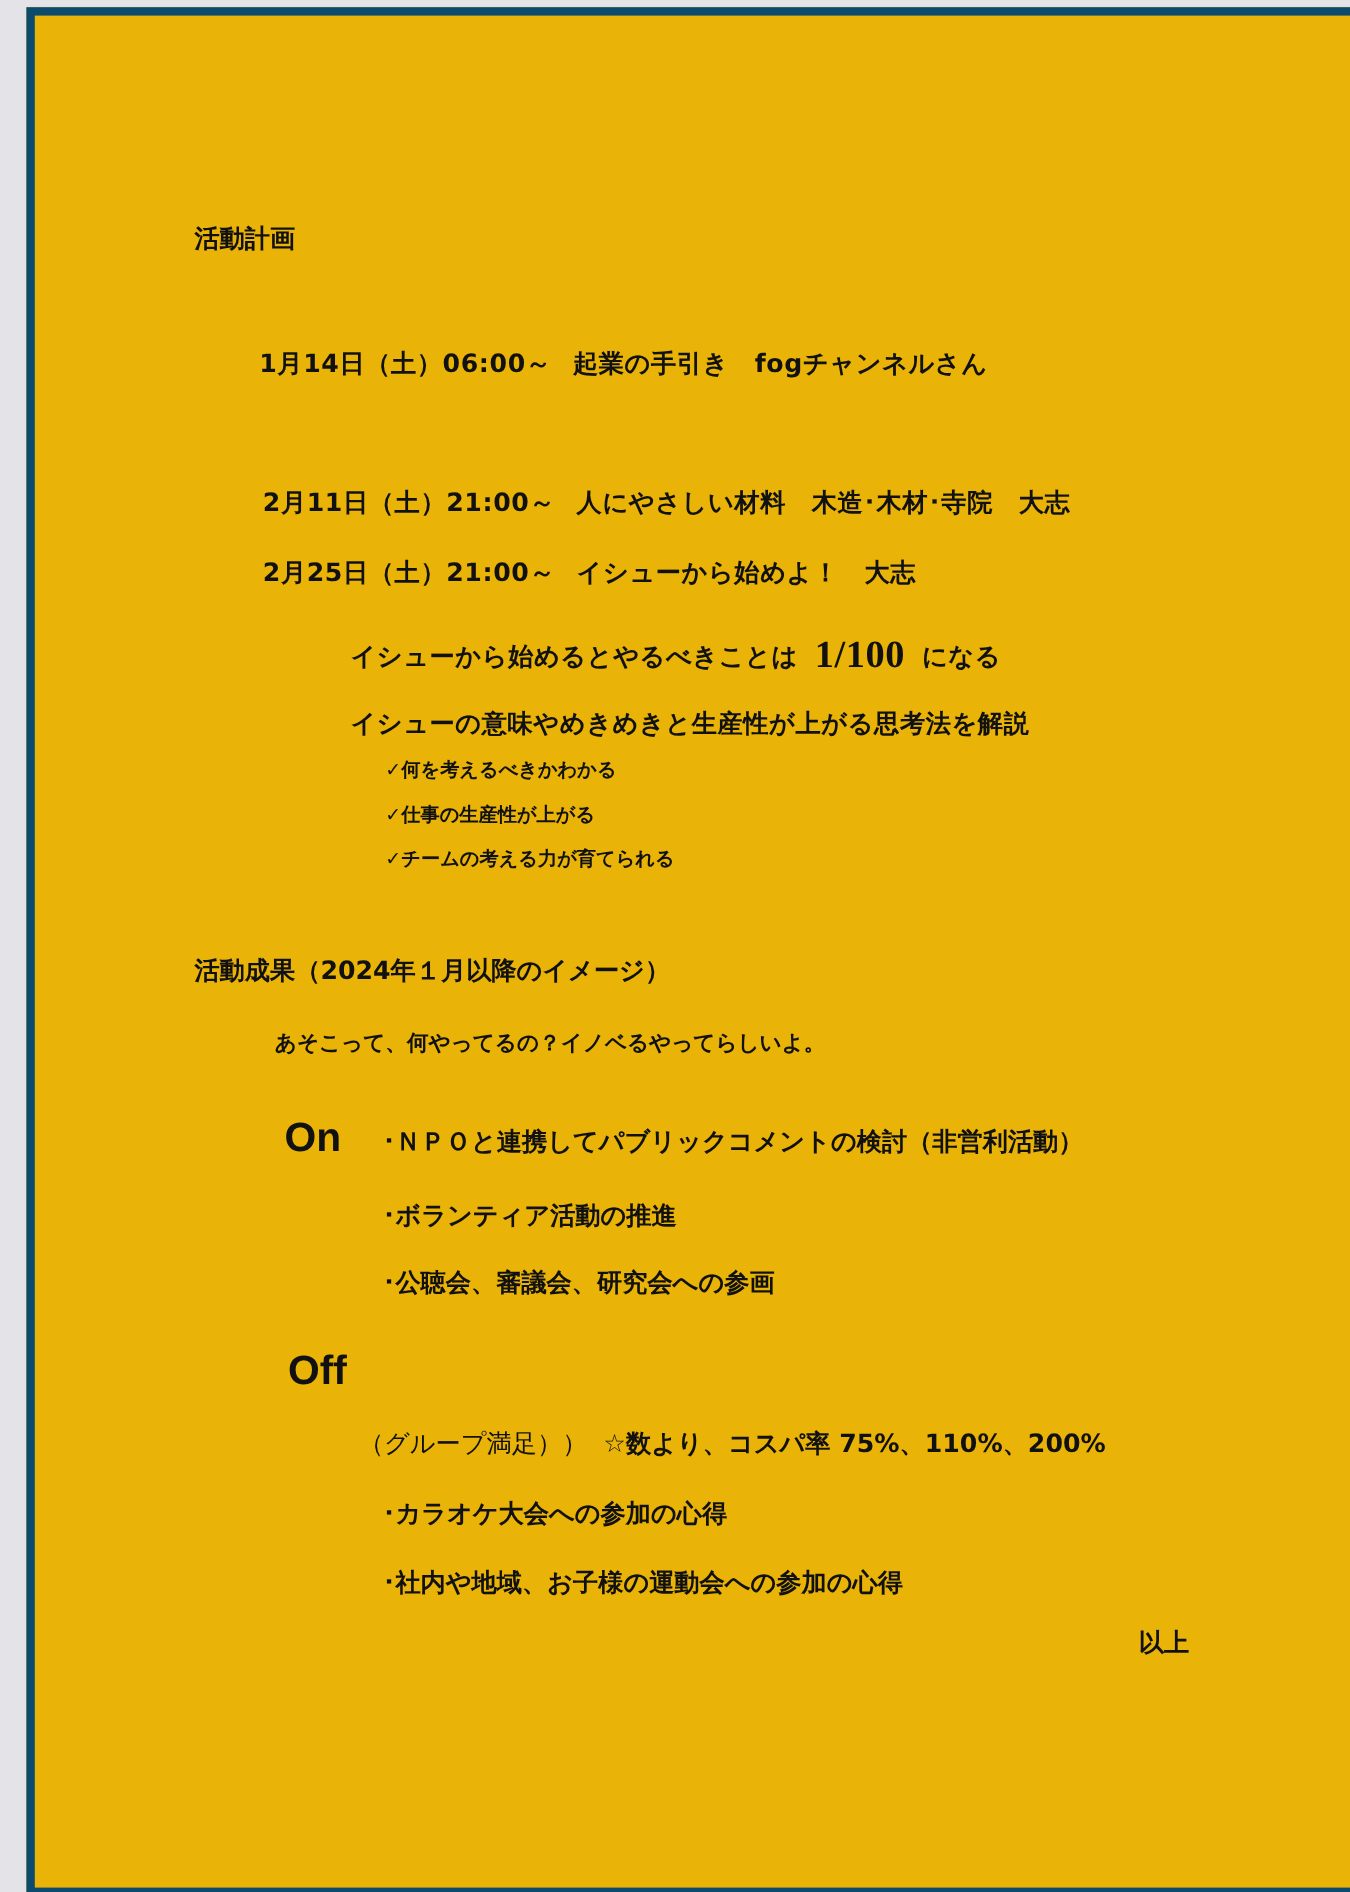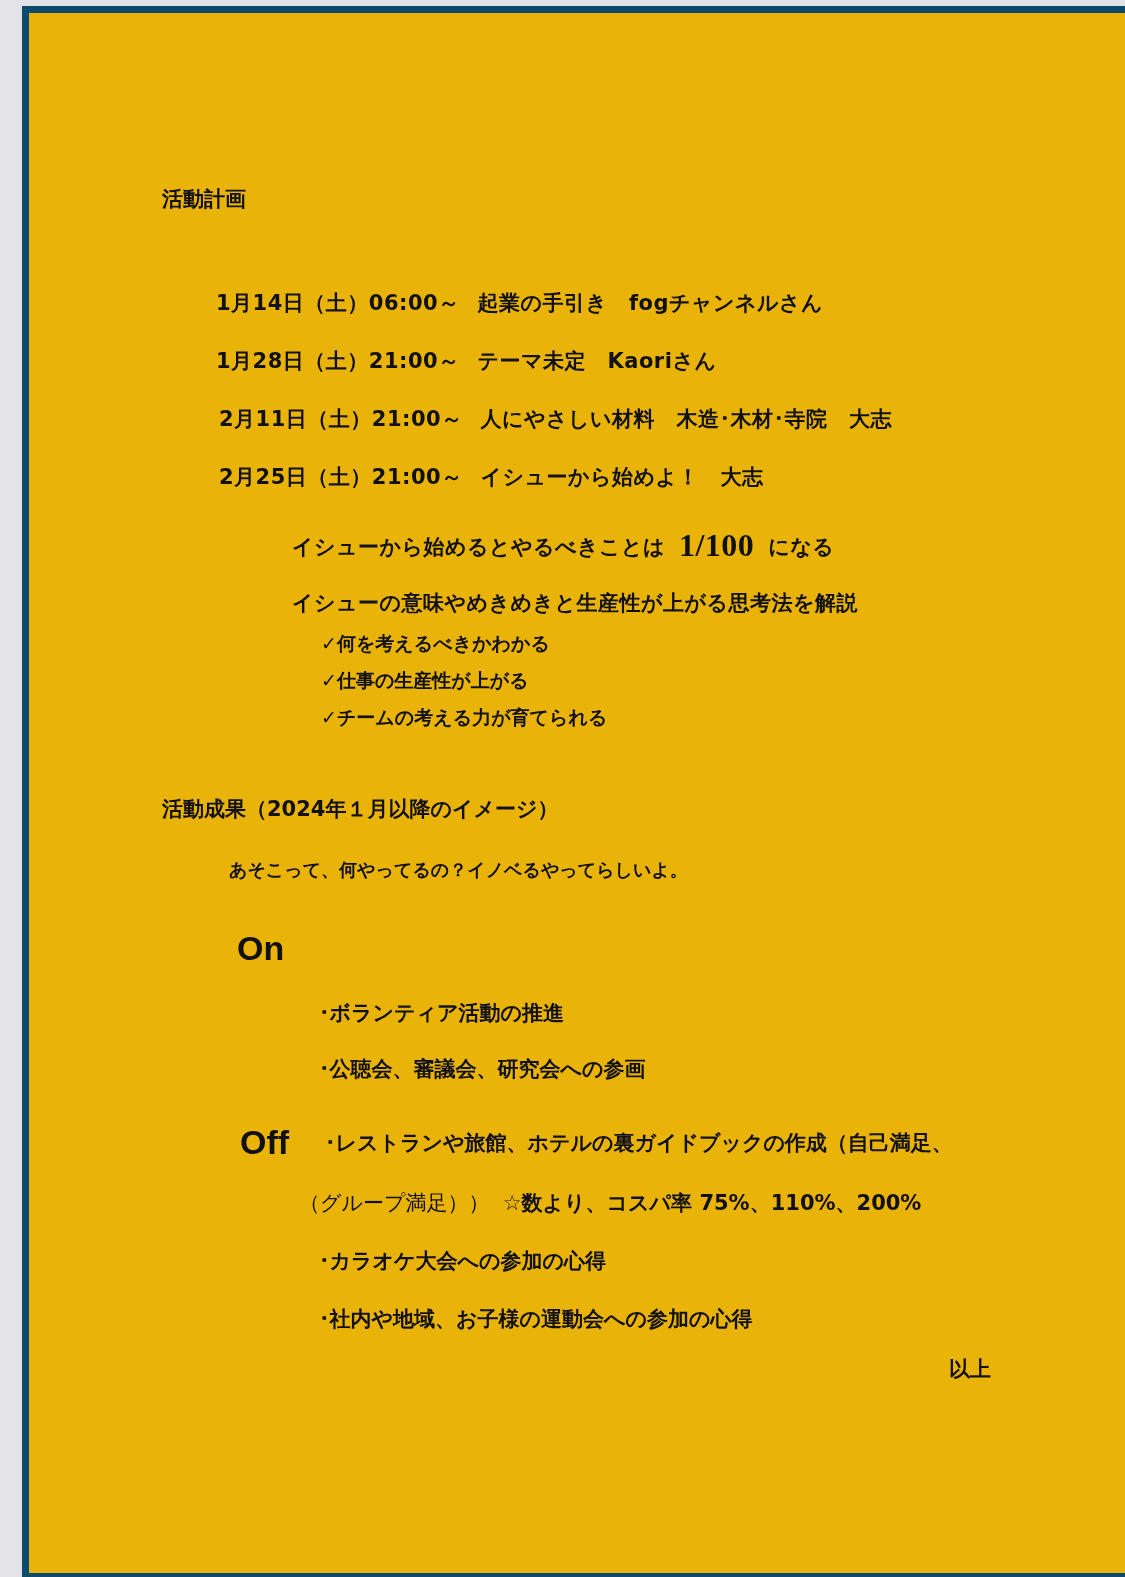--- a/index.html
+++ b/index.html
@@ -3,41 +3,37 @@
 <meta charset="utf-8">
 <style>
   html, body { margin:0; padding:0; }
   body { width:1125px; height:1577px; background:#e4e4e8; position:relative; overflow:hidden;
          font-family:"DejaVu Sans","Liberation Sans",sans-serif; color:#111; }
   .sheet { position:absolute; left:22px; top:6px; width:1106px; height:1560px; background:#eab308;
            border:7px solid #0c4a6e; box-shadow:1px 1px 3px rgba(0,0,0,0.12); }
   .t { position:absolute; white-space:nowrap; font-weight:bold; line-height:1; }
   .h { font-size:21px; }
   .sched { font-size:21px; letter-spacing:0.5px; }
-  .check { font-size:19px; }
+  .check { font-size:16px; }
   .slogan { font-size:18px; }
   .onoff { font-size:34px; font-family:"Liberation Sans","DejaVu Sans",sans-serif; }
   .item { font-size:21px; }
   .lt { font-weight:normal; }
   .num { font-size:32px; font-family:Liberation Serif, serif; vertical-align:-2px; margin:0 14px; }
 </style>
 </head>
 <body>
 
 <div class="sheet">
 
   <div class="t h" style="left:133px;top:176px;">活動計画</div>
 
   <div class="t sched" style="left:187px;top:280px;">
     <span>1月14日（土）06:00～</span>
     <span style="margin-left:10px">起業の手引き　fogチャンネルさん</span>
-  </div>
-  <div class="t sched" style="left:187px;top:338px;">
-    <span>1月28日（土）21:00～</span>
-    <span style="margin-left:10px">テーマ未定　Kaoriさん</span>
   </div>
   <div class="t sched" style="left:190px;top:396px;">
     <span>2月11日（土）21:00～</span>
     <span style="margin-left:10px">人にやさしい材料　木造･木材･寺院　大志</span>
   </div>
   <div class="t sched" style="left:190px;top:454px;">
     <span>2月25日（土）21:00～</span>
     <span style="margin-left:10px">イシューから始めよ！　大志</span>
   </div>
 
@@ -49,25 +45,25 @@
 
   <div class="t check" style="left:292px;top:621px;">✓何を考えるべきかわかる</div>
   <div class="t check" style="left:292px;top:658px;">✓仕事の生産性が上がる</div>
   <div class="t check" style="left:292px;top:695px;">✓チームの考える力が育てられる</div>
 
   <div class="t h" style="left:133px;top:786px;">活動成果（2024年１月以降のイメージ）</div>
 
   <div class="t slogan" style="left:200px;top:848px;">あそこって、何やってるの？イノベるやってらしいよ。</div>
 
   <div class="t onoff" style="left:208px;top:918px;">On</div>
+  <div class="t item" style="left:290px;top:928px;">･ＮＰＯと連携してパブリックコメントの検討（非営利活動）</div>
   <div class="t item" style="left:290px;top:990px;font-family:Liberation Serif, serif;">･ボランティア活動の推進</div>
   <div class="t item" style="left:290px;top:1046px;">･公聴会、審議会、研究会への参画</div>
 
   <div class="t onoff" style="left:211px;top:1112px;">Off</div>
-  <div class="t item" style="left:296px;top:1120px;">･レストランや旅館、ホテルの裏ガイドブックの作成（自己満足、</div>
   <div class="t item" style="left:270px;top:1180px;">
     <span class="lt">（グループ満足））</span>
     <span style="margin-left:6px">☆数より、コスパ率 75%、110%、200%</span>
   </div>
   <div class="t item" style="left:290px;top:1238px;">･カラオケ大会への参加の心得</div>
   <div class="t item" style="left:290px;top:1296px;">･社内や地域、お子様の運動会への参加の心得</div>
 
   <div class="t item" style="left:920px;top:1346px;">以上</div>
 
 </div>

